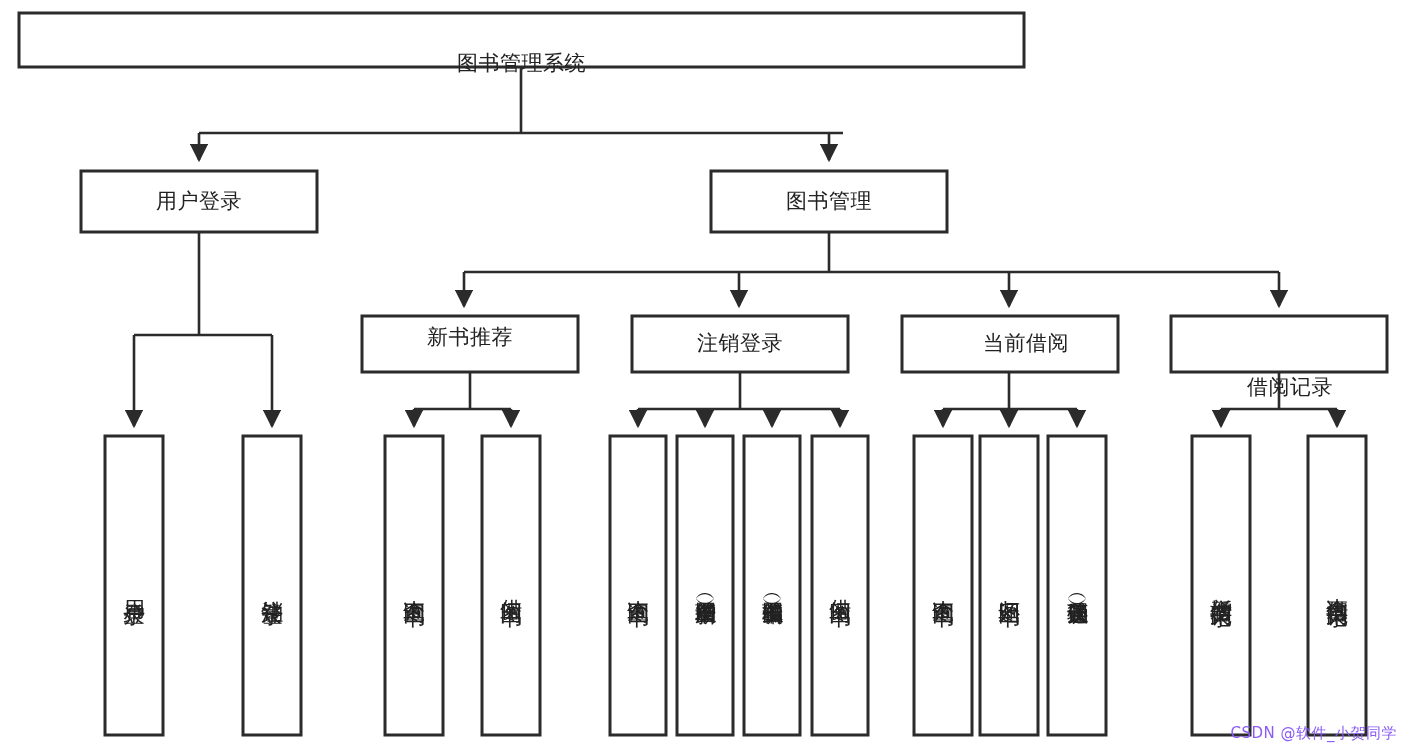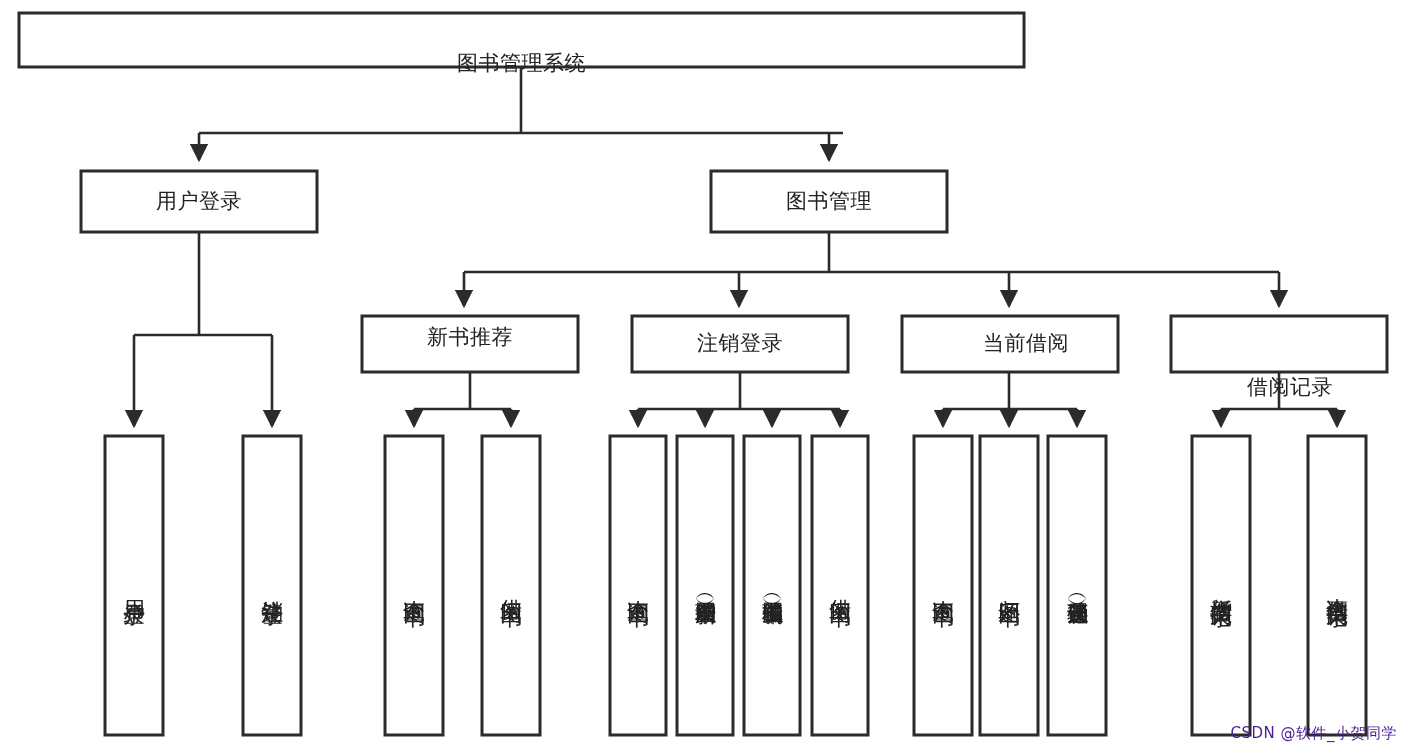--- a/index.html
+++ b/index.html
@@ -76,21 +76,21 @@
   }
   .label-v.tight {
     font-size: 21px;
     letter-spacing: 0px;
   }
   .watermark {
     position: absolute;
     right: 8px;
     bottom: 4px;
     font-size: 15px;
-    color: #4c1d95;
+    color: #8b5cf6;
     font-family: "DejaVu Sans", "Liberation Sans", sans-serif;
     white-space: nowrap;
     letter-spacing: 0.5px;
   }
 </style>
 </head>
 <body>
 
 <div id="diagram-root">
 

